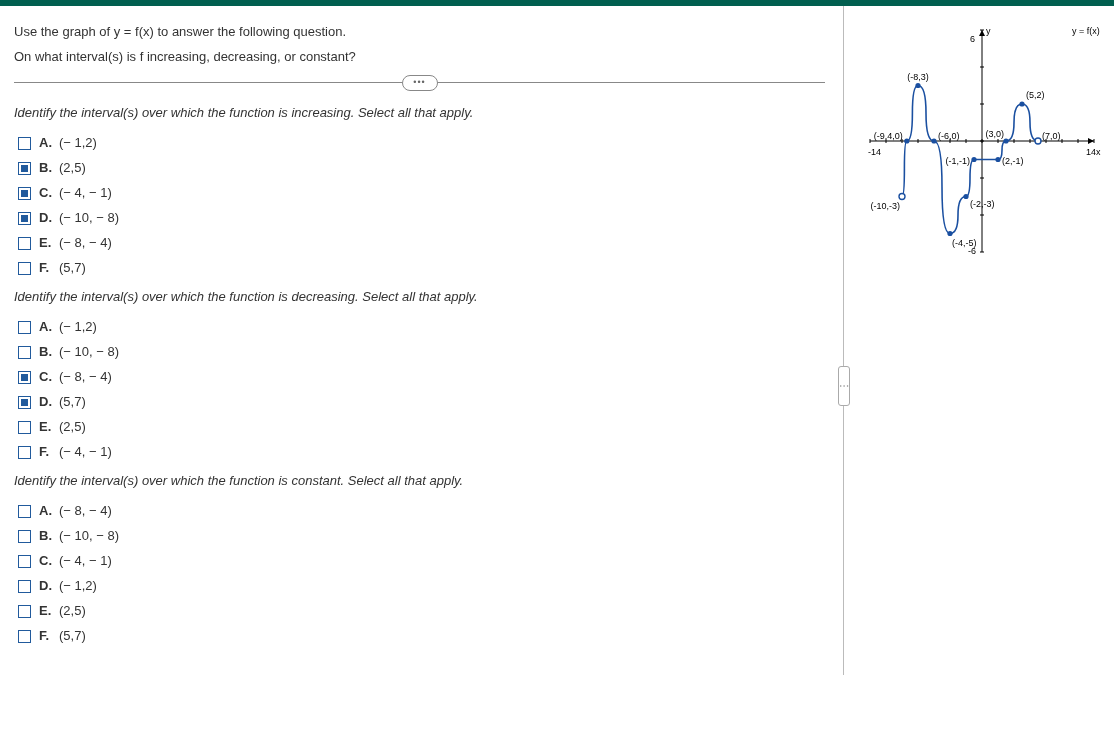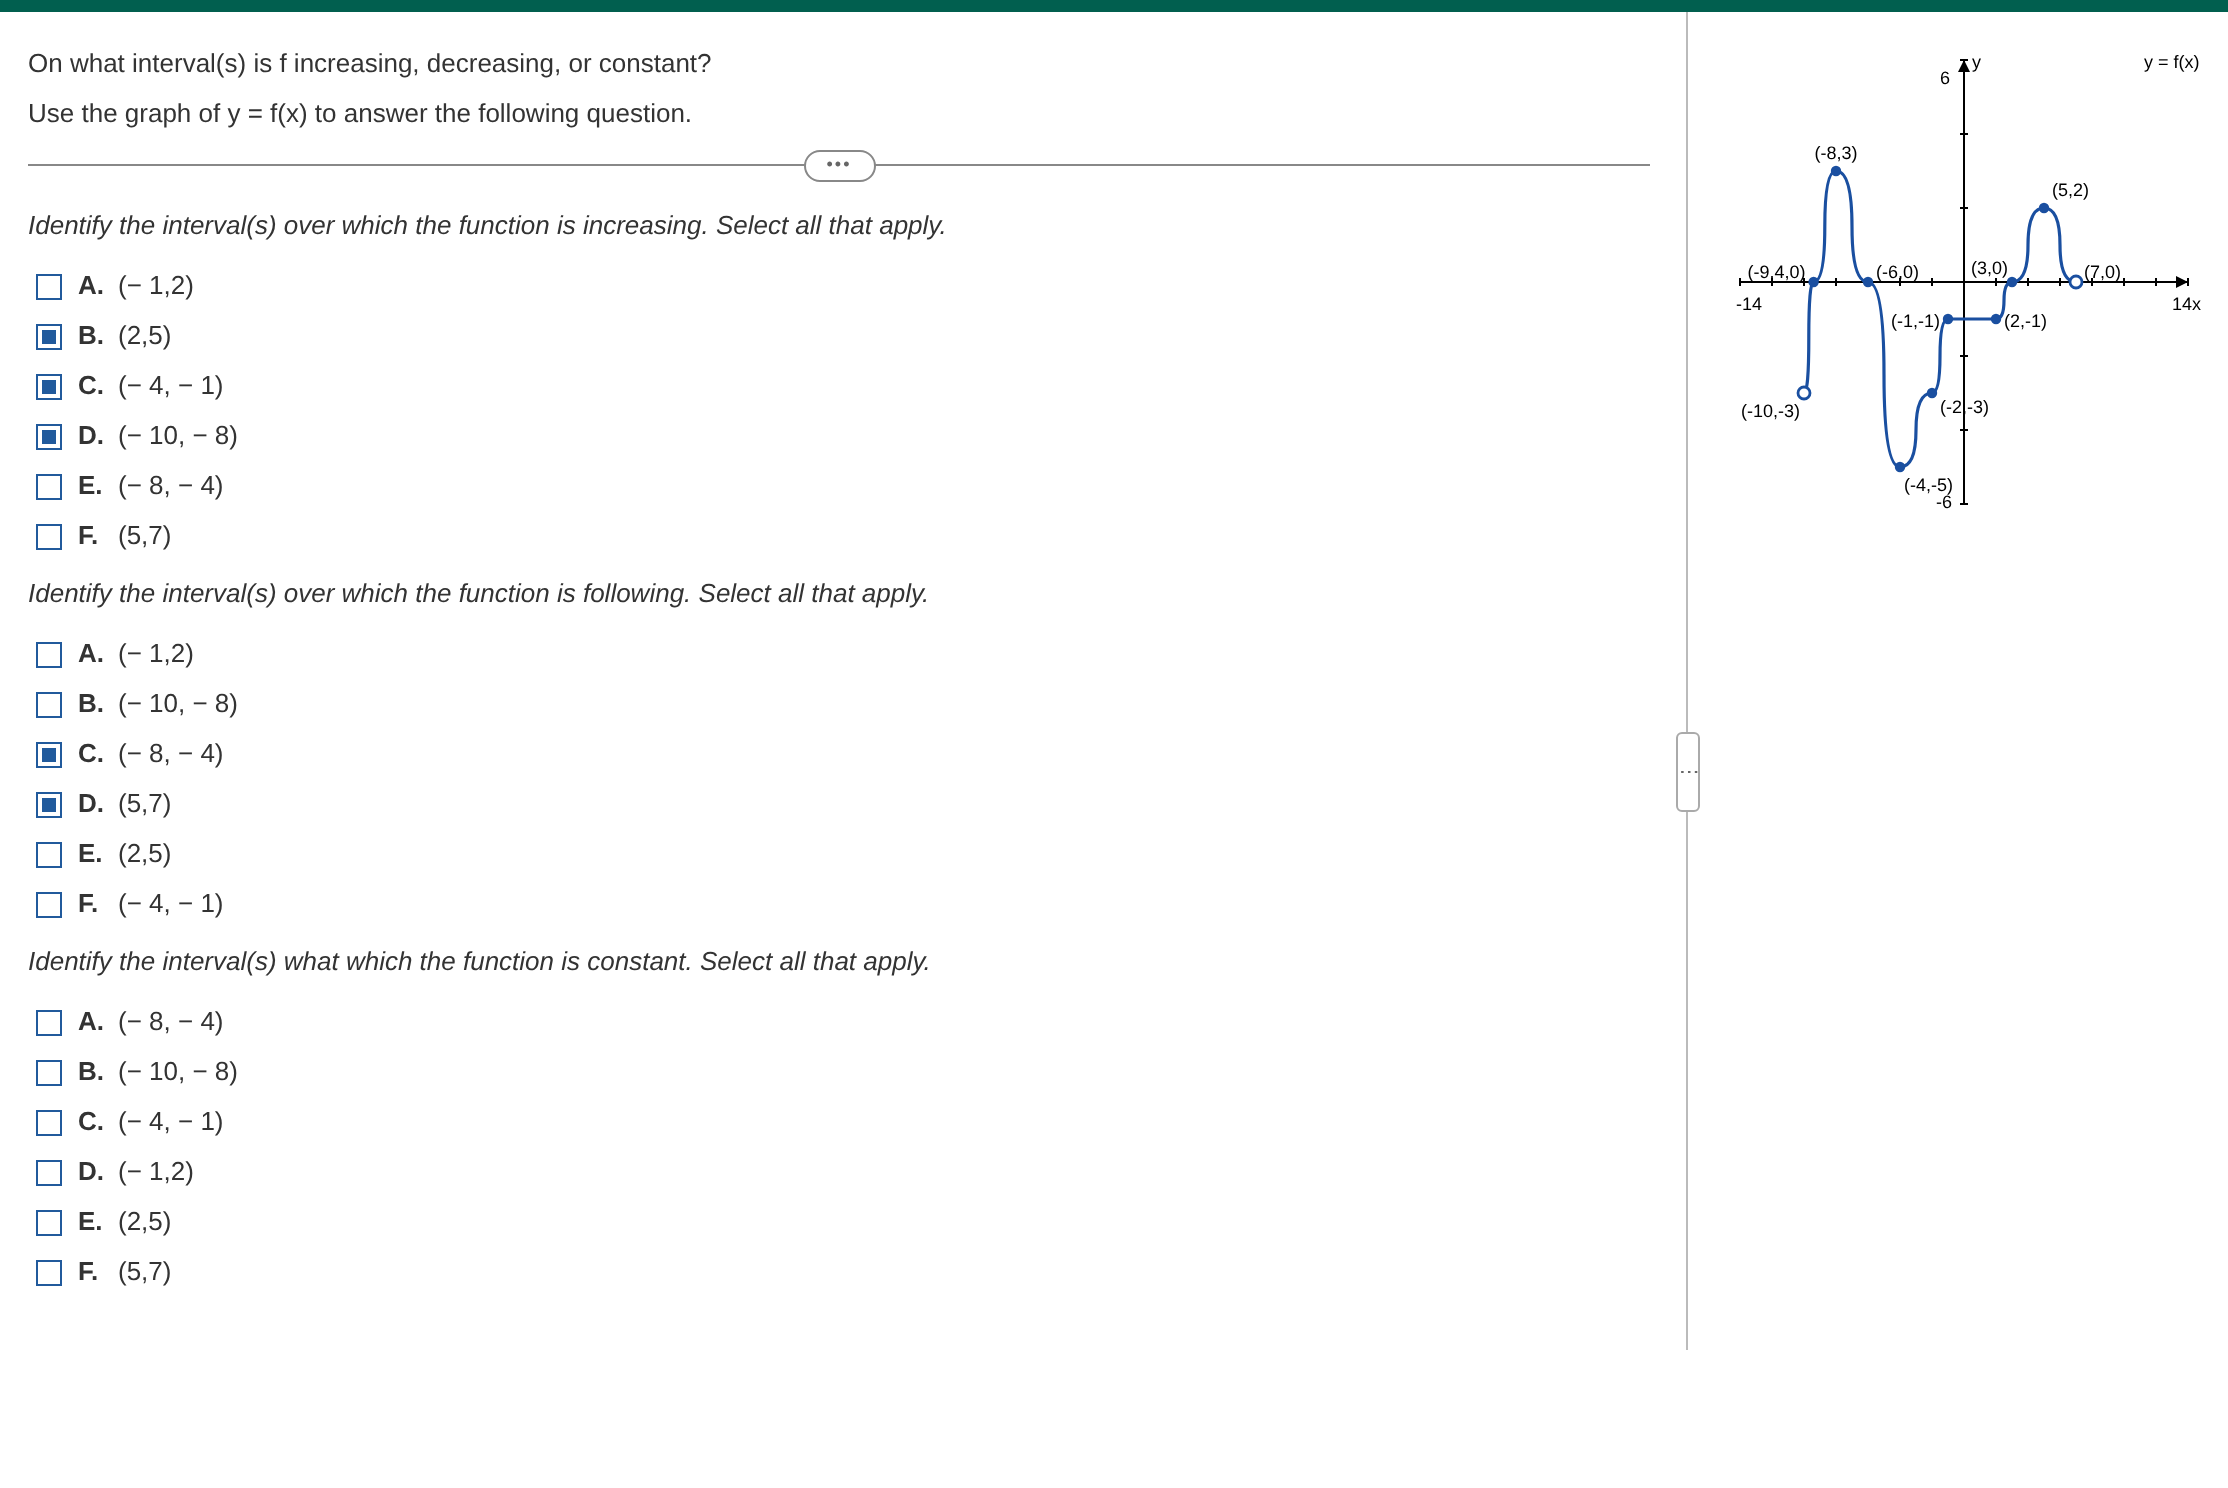--- a/index.html
+++ b/index.html
@@ -74,22 +74,22 @@
   }
   svg { display: block; }
   .ptlabel { font-size: 9px; fill: #000; font-family: Arial; }
 </style>
 </head>
 <body>
 
 <div class="topbar"></div>
 <div class="container">
   <div class="left">
+    <div class="qtext">Use the graph of y = f(x) to answer the following question.</div>
     <div class="qtext">On what interval(s) is f increasing, decreasing, or constant?</div>
-    <div class="qtext">Use the graph of y = f(x) to answer the following question.</div>
 
     <div class="divider-row">
       <div class="pill">•••</div>
     </div>
 
     <div class="prompt">Identify the interval(s) over which the function is increasing. Select all that apply.</div>
     <div class="options">
       <div class="opt">
           <span class="cb"></span>
           <span class="letter">A.</span>
@@ -115,21 +115,21 @@
           <span class="letter">E.</span>
           <span>(− 8, − 4)</span>
         </div>
       <div class="opt">
           <span class="cb"></span>
           <span class="letter">F.</span>
           <span>(5,7)</span>
         </div>
     </div>
 
-    <div class="prompt">Identify the interval(s) over which the function is following. Select all that apply.</div>
+    <div class="prompt">Identify the interval(s) over which the function is decreasing. Select all that apply.</div>
     <div class="options">
       <div class="opt">
           <span class="cb"></span>
           <span class="letter">A.</span>
           <span>(− 1,2)</span>
         </div>
       <div class="opt">
           <span class="cb"></span>
           <span class="letter">B.</span>
           <span>(− 10, − 8)</span>
@@ -149,21 +149,21 @@
           <span class="letter">E.</span>
           <span>(2,5)</span>
         </div>
       <div class="opt">
           <span class="cb"></span>
           <span class="letter">F.</span>
           <span>(− 4, − 1)</span>
         </div>
     </div>
 
-    <div class="prompt">Identify the interval(s) what which the function is constant. Select all that apply.</div>
+    <div class="prompt">Identify the interval(s) over which the function is constant. Select all that apply.</div>
     <div class="options">
       <div class="opt">
           <span class="cb"></span>
           <span class="letter">A.</span>
           <span>(− 8, − 4)</span>
         </div>
       <div class="opt">
           <span class="cb"></span>
           <span class="letter">B.</span>
           <span>(− 10, − 8)</span>

